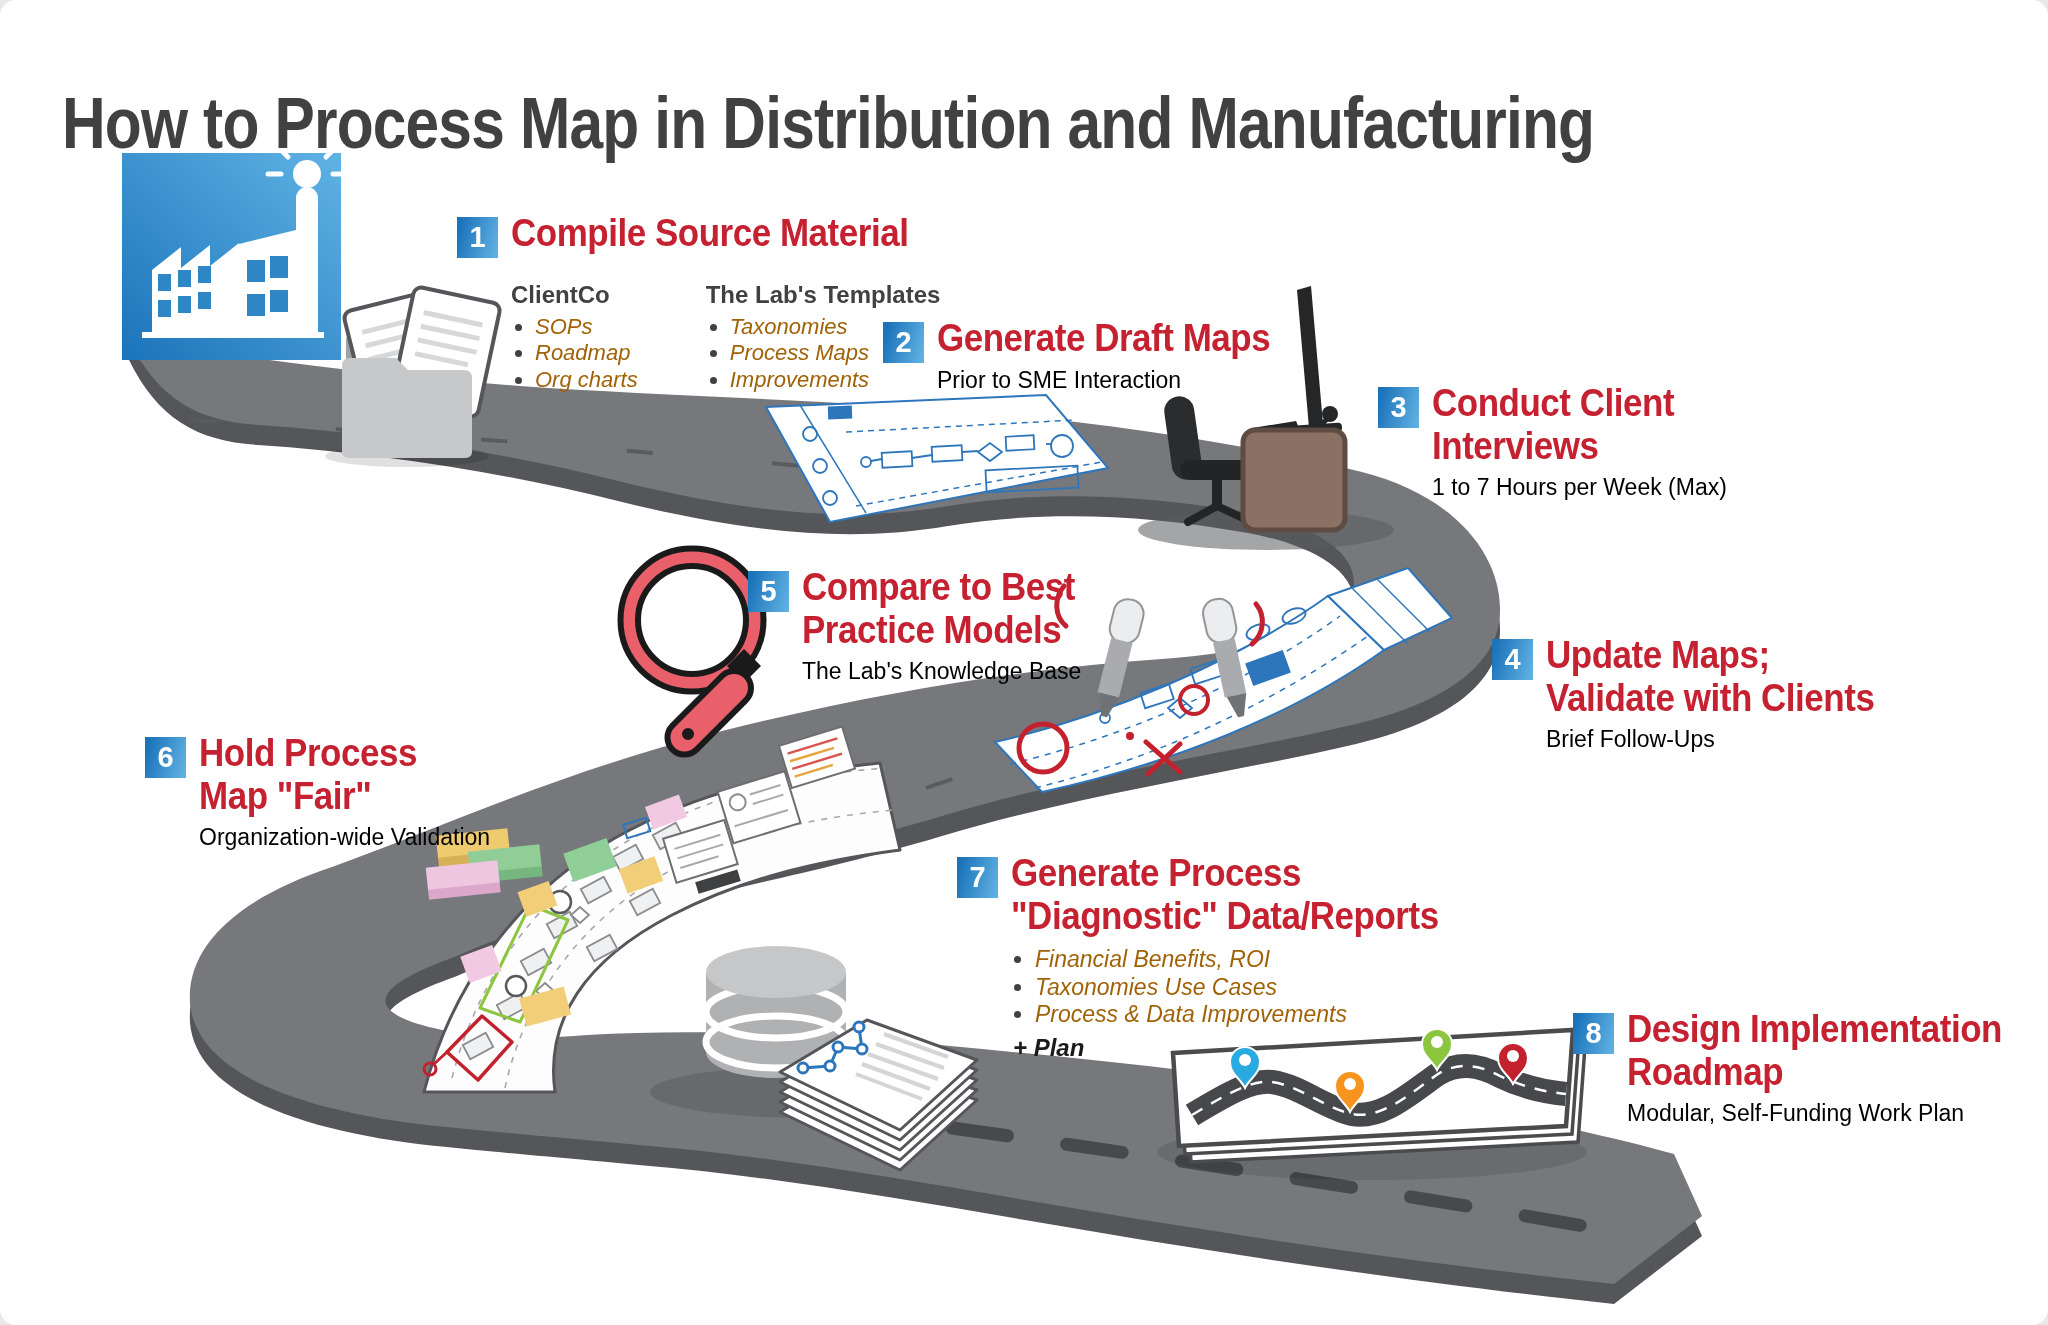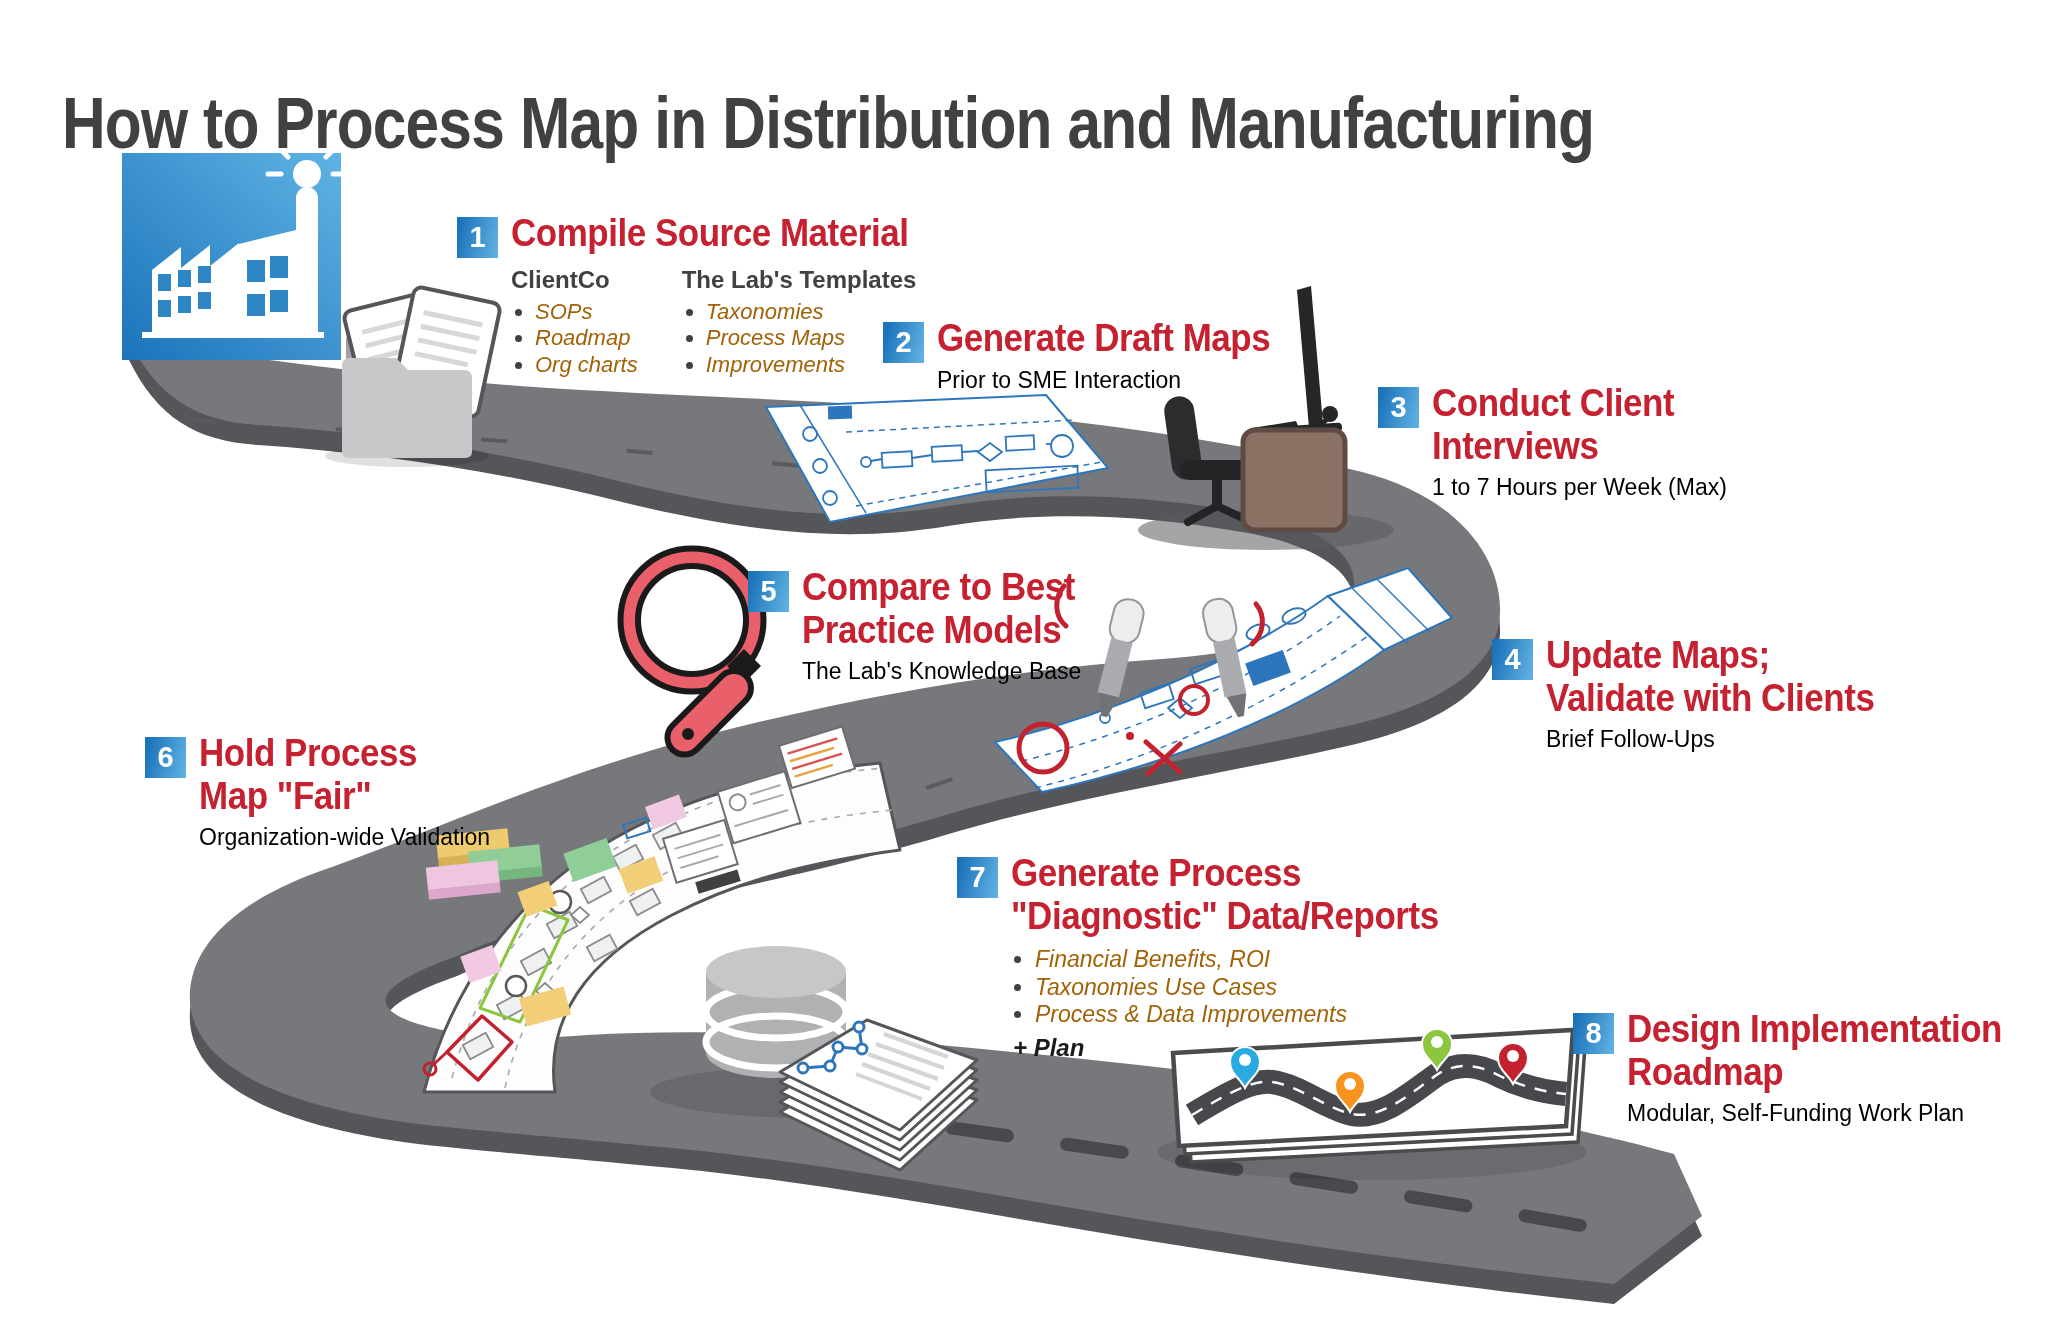--- a/index.html
+++ b/index.html
@@ -1,18 +1,18 @@
 <!DOCTYPE html>
 <html><head>
 <meta charset="utf-8">
 <style>
   html,body{margin:0;padding:0;background:#e8e8e8;}
   .canvas{
     position:relative;width:2048px;height:1325px;background:#ffffff;
-    font-family:"Liberation Sans", sans-serif;overflow:hidden;
+    font-family:"Liberation Sans", sans-serif;overflow:hidden;border-radius:16px;
   }
   .bg-art{position:absolute;left:0;top:0;width:2048px;height:1325px;}
   .main-title{
     position:absolute;left:62px;top:34px;
     font-size:72px;font-weight:bold;color:#414142;letter-spacing:-1px;
     transform:scaleX(.84);transform-origin:0 0;white-space:nowrap;
   }
   .step{position:absolute;display:flex;gap:13px;align-items:flex-start;}
   .badge{
     width:41px;height:41px;flex:0 0 auto;
@@ -20,21 +20,21 @@
     color:#fff;font-weight:bold;font-size:29px;
     display:flex;align-items:center;justify-content:center;
   }
   .step-text{margin-top:-5px;}
   .step-title{
     color:#C52130;font-weight:bold;font-size:38px;line-height:1.12;
     letter-spacing:-.5px;white-space:pre-line;
     transform:scaleX(.92);transform-origin:0 0;
   }
   .step-sub{color:#000000;font-size:23px;margin-top:7px;white-space:nowrap;}
-  .cols{display:flex;gap:44px;margin-top:11px;}
+  .cols{display:flex;gap:68px;margin-top:26px;}
   .col-header{font-weight:bold;color:#414142;font-size:24px;white-space:nowrap;}
   .step ul{margin:5px 0 0 0;padding-left:24px;color:#a16207;font-size:22px;line-height:1.22;font-style:italic;}
   .step ul li{white-space:nowrap;}
   .step ul li::marker{color:#414142;}
   .bullets{font-size:23px !important;line-height:1.2 !important;margin-top:9px !important;}
   .more{font-weight:bold;font-style:italic;color:#1A1A1A;font-size:24px;margin-top:5px;padding-left:2px;}
 </style>
 </head>
 <body>
 

